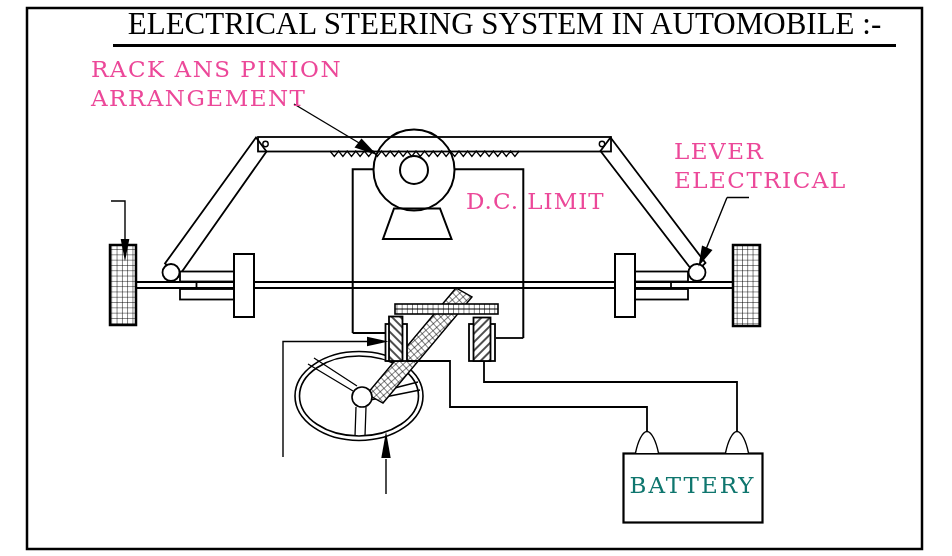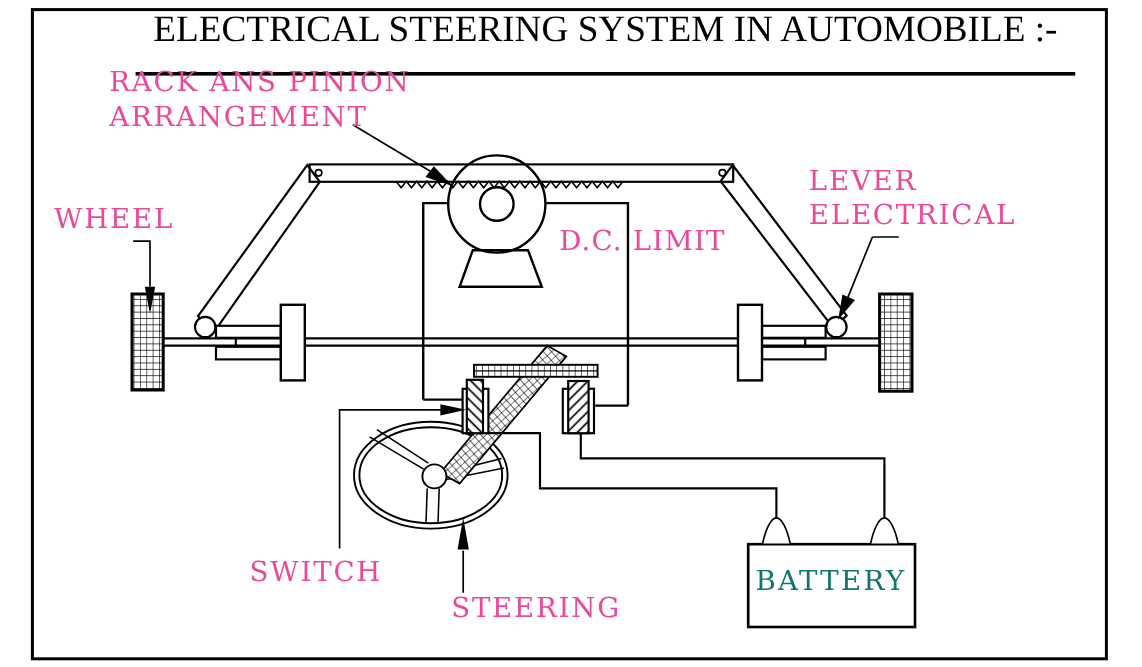--- a/index.html
+++ b/index.html
@@ -3,21 +3,21 @@
 <meta charset="utf-8">
 <style>
   html,body{margin:0;padding:0;background:#ffffff;}
   #stage{position:relative;width:952px;height:556px;background:#ffffff;overflow:hidden;
          font-family:"DejaVu Serif", serif;color:#000;}
   #art{position:absolute;left:0;top:0;}
   .lbl{position:absolute;font-size:23px;line-height:29px;letter-spacing:1.5px;
        white-space:nowrap;color:#ec4899;}
   .title{position:absolute;left:113px;top:7px;width:783px;text-align:center;
          font-family:"Liberation Serif", serif;font-size:31px;line-height:34px;
-         letter-spacing:0px;border-bottom:3px solid #000;padding-bottom:19px;
+         letter-spacing:0px;border-bottom:3px solid #000;padding-bottom:3px;
          white-space:nowrap;color:#000;}
   .battery-lbl{position:absolute;left:623px;top:472px;width:139px;text-align:center;
          font-size:23px;letter-spacing:2px;color:#0f766e;}
 </style>
 </head>
 <body>
 
 <div id="stage">
 
   <svg id="art" width="952" height="556" viewBox="0 0 952 556">
@@ -153,30 +153,27 @@
     </g>
   </svg>
 
   <div class="title">ELECTRICAL STEERING SYSTEM IN AUTOMOBILE :-</div>
 
   <div class="lbl" style="left:91px;top:55px;">
     <div>RACK ANS PINION</div>
     <div>ARRANGEMENT</div>
   </div>
 
-  <div class="lbl" style="left:45px;top:169px;">WHEEL</div>
 
   <div class="lbl" style="left:466px;top:187px;letter-spacing:1px;">D.C. LIMIT</div>
 
   <div class="lbl" style="left:674px;top:137px;">
     <div>LEVER</div>
     <div>ELECTRICAL</div>
   </div>
 
   <div class="lbl" style="left:208px;top:462px;line-height:30px;">
-    <div>SWITCH</div>
   </div>
 
-  <div class="lbl" style="left:376px;top:493px;">STEERING</div>
 
   <div class="battery-lbl">BATTERY</div>
 
 </div>
 
 </body></html>

